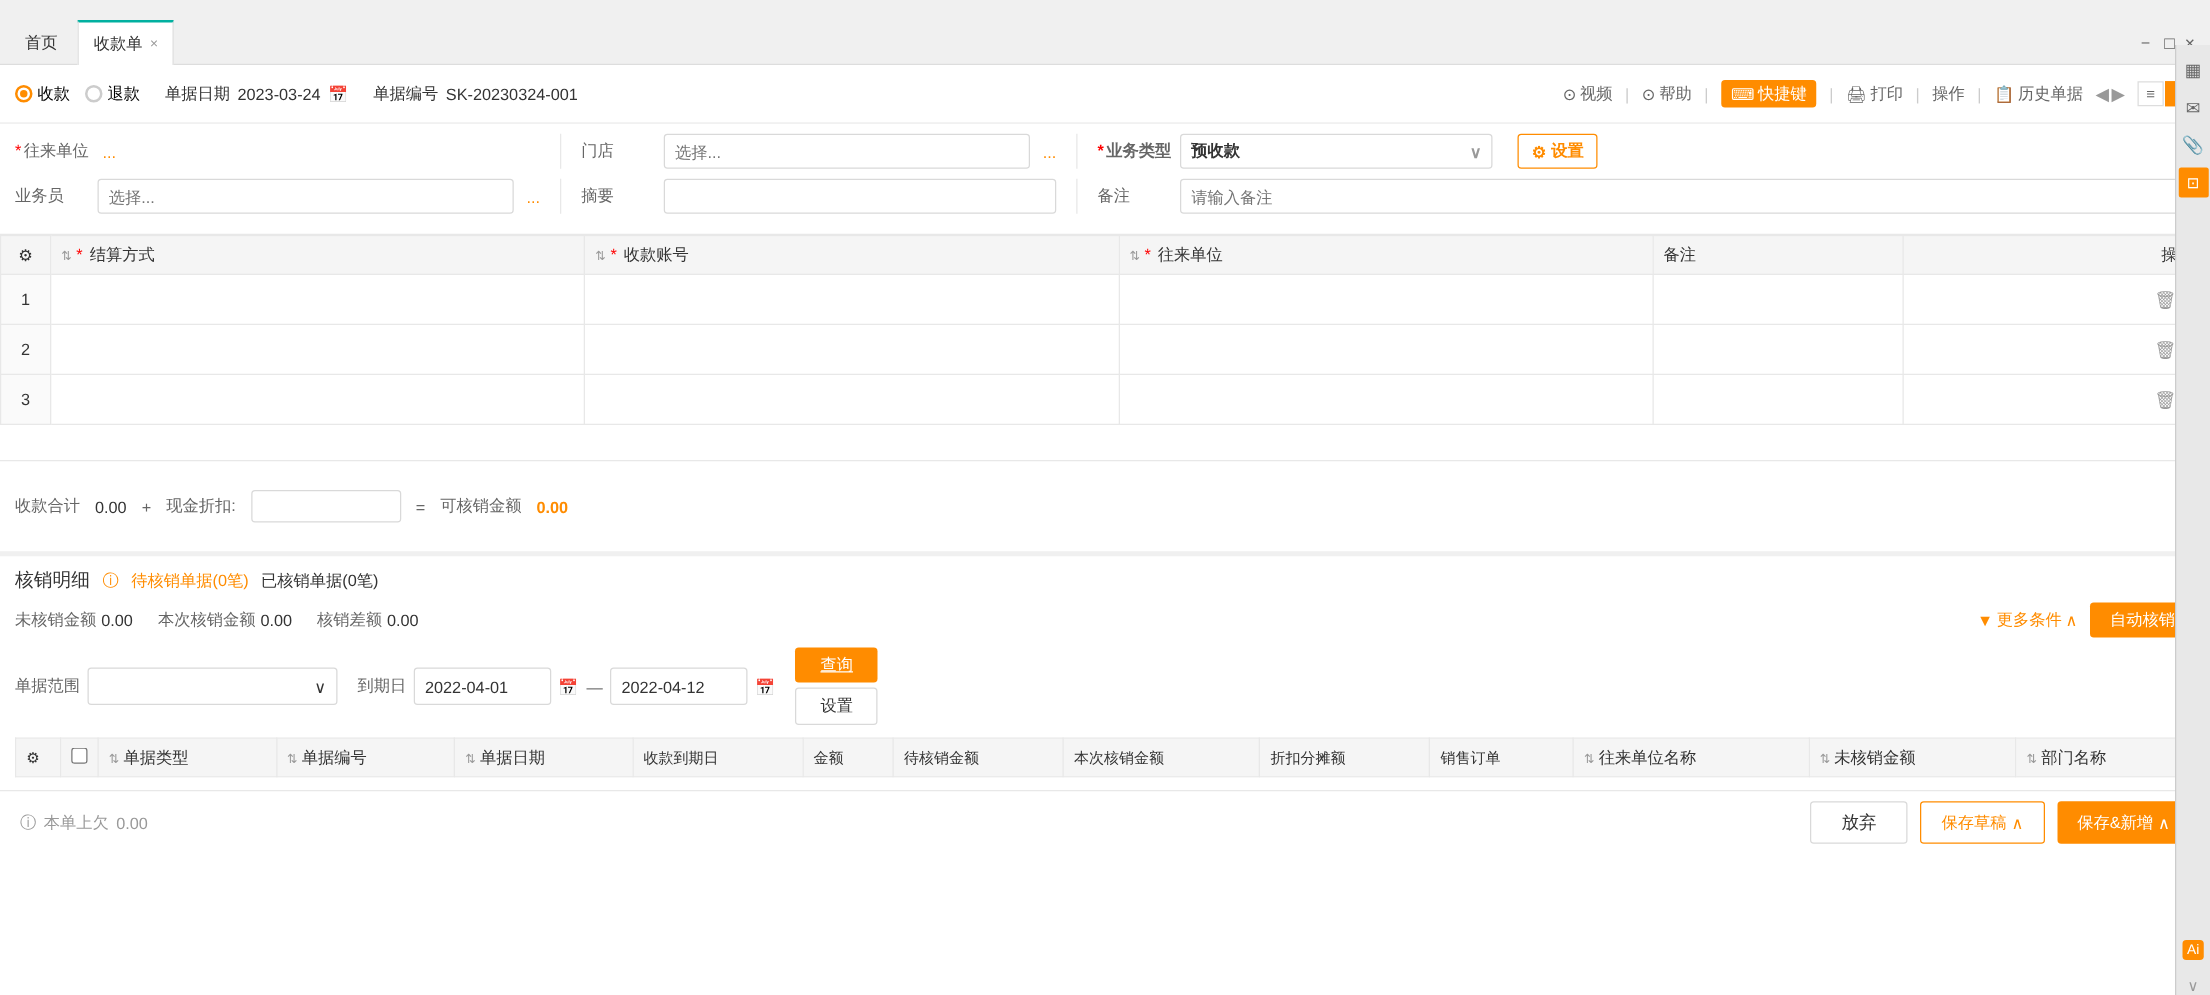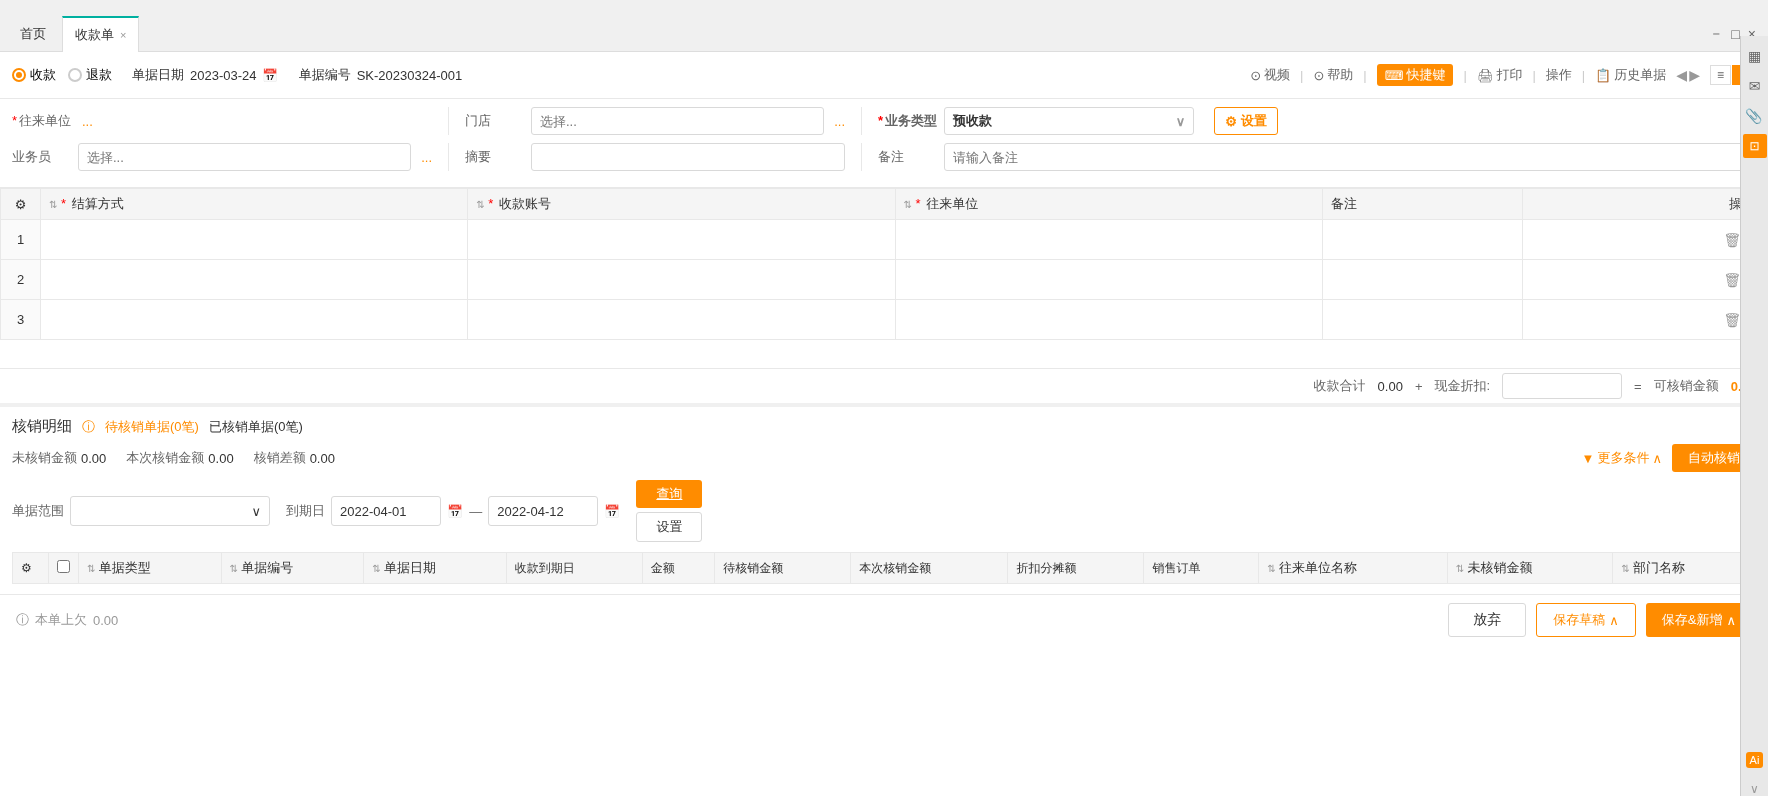--- a/index.html
+++ b/index.html
@@ -82,22 +82,22 @@
     }
     .data-table td {
       border: 1px solid #e8e8e8; padding: 4px 8px; height: 40px; color: #333;
     }
     .data-table .row-num { text-align: center; width: 40px; background: #fafafa; }
     .col-actions { display: flex; gap: 6px; justify-content: flex-end; align-items: center; }
     .action-icon { color: #999; cursor: pointer; font-size: 14px; }
 
     
     .summary-row {
-      display: flex; align-items: center; justify-content: flex-end;
-      padding: 4px 12px; gap: 12px; background: #fff; border-top: 1px solid #e8e8e8;
+      display: flex; align-items: center; justify-content: flex-start;
+      padding: 23px 12px; gap: 12px; background: #fff; border-top: 1px solid #e8e8e8;
     }
     .summary-text { color: #666; font-size: 13px; }
     .summary-value { color: #333; }
     .summary-highlight { color: #ff8c00; font-weight: bold; }
     .summary-input {
       width: 120px; height: 26px; border: 1px solid #d9d9d9; border-radius: 3px;
       padding: 0 6px; outline: none; font-size: 13px;
     }
 
     

